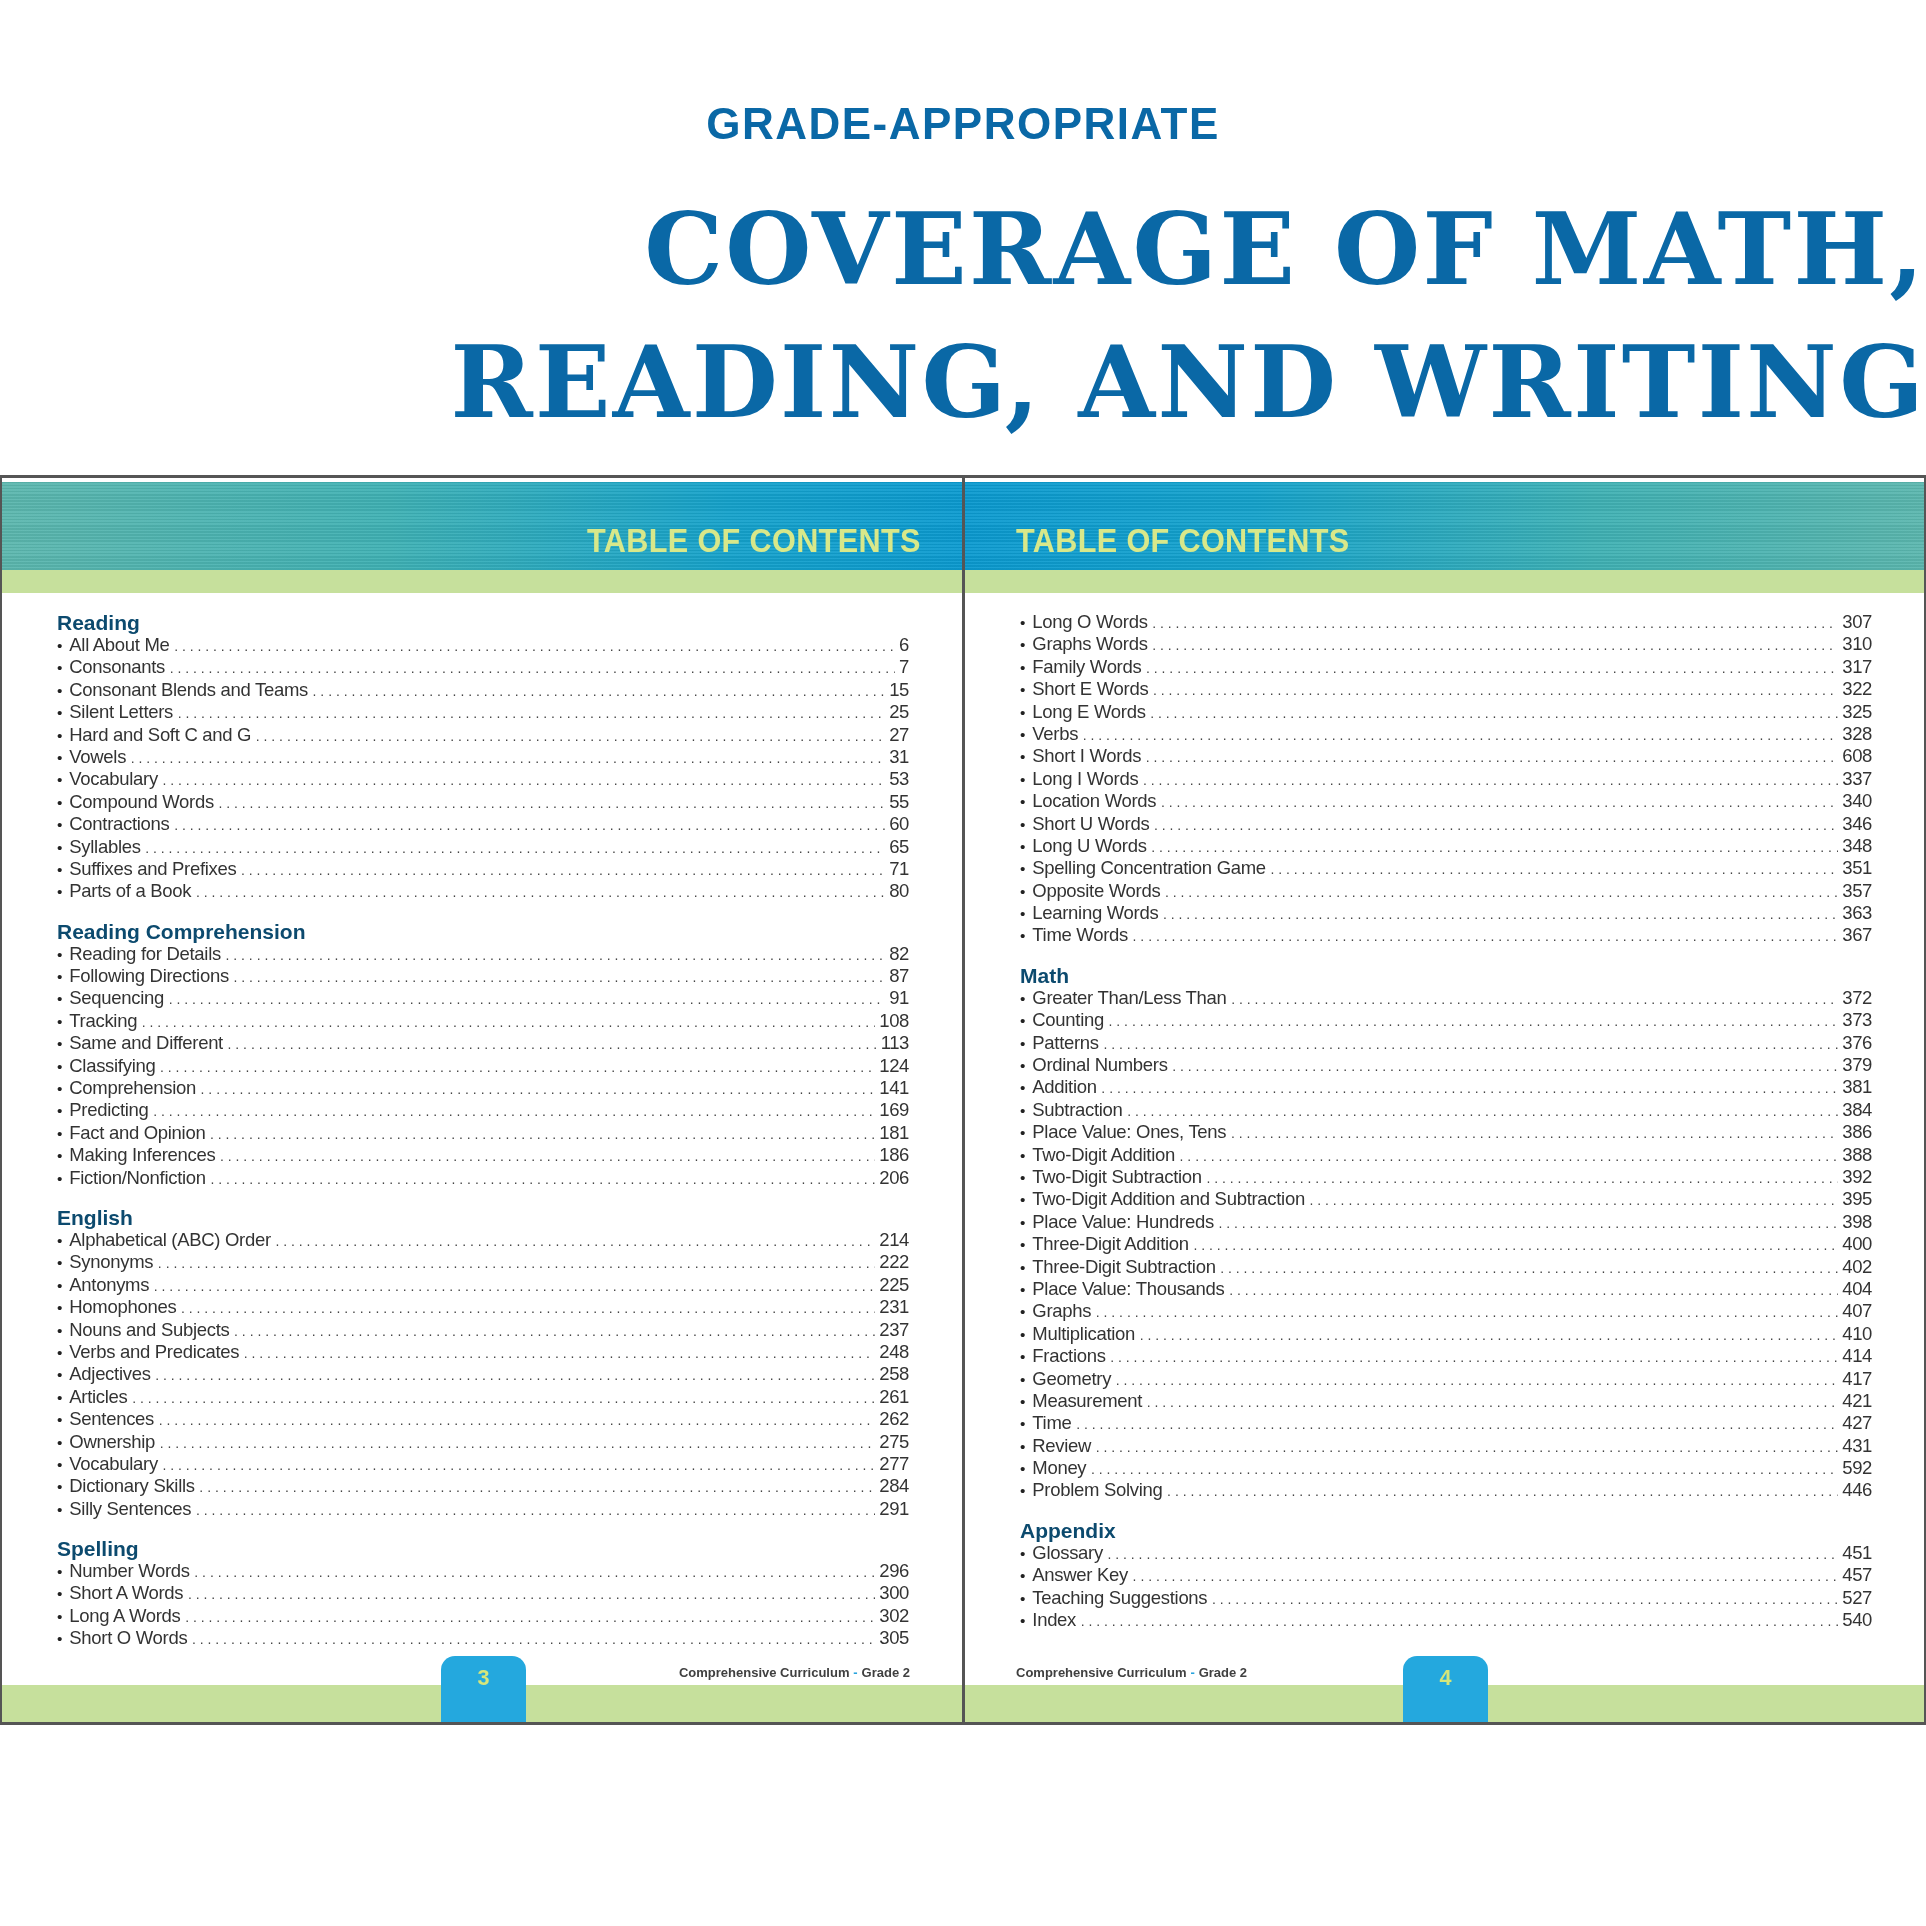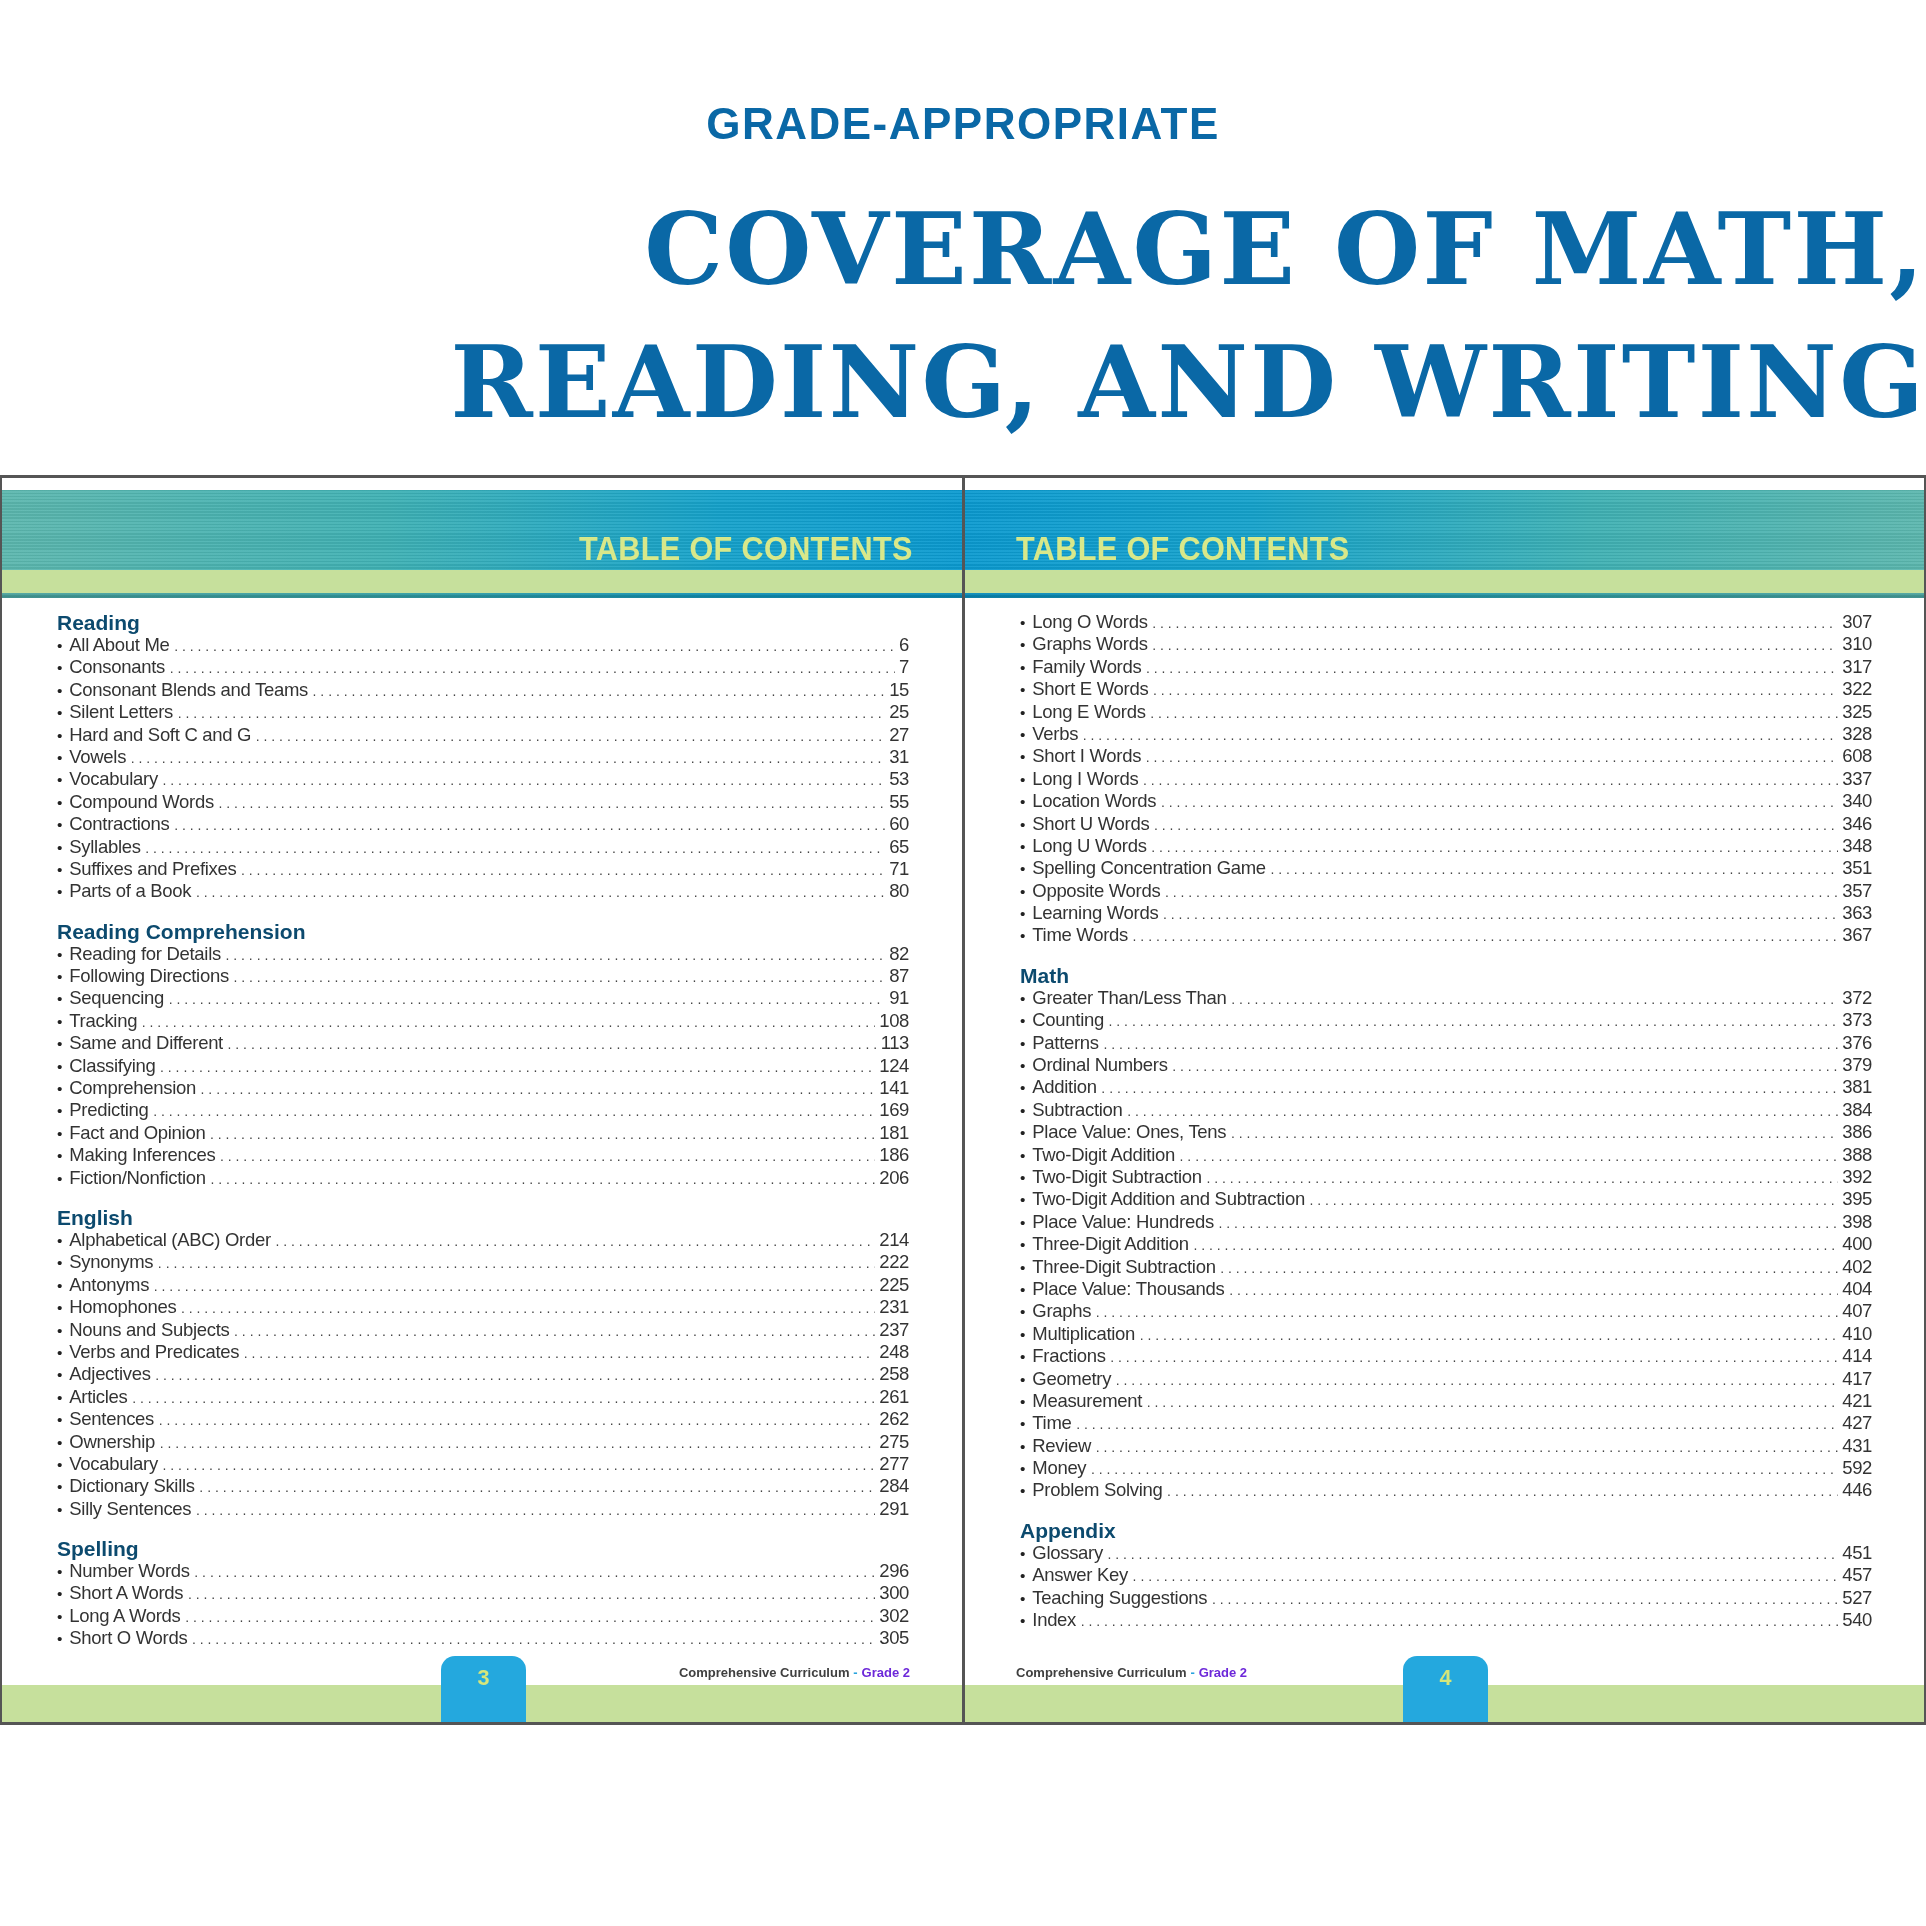--- a/index.html
+++ b/index.html
@@ -9,21 +9,21 @@
   .hero .sub { position:absolute; top:99px; width:100%; font-family:"Liberation Sans", sans-serif; font-weight:bold; font-size:44px; letter-spacing:1.5px; }
   .hero .l1, .hero .l2 { position:absolute; width:100%; font-family:"DejaVu Serif", serif; font-weight:bold; font-size:99px; letter-spacing:2.3px;text-align:right; }
   .hero .l1 { top:191px; }
   .hero .l2 { top:324px; }
 
   .spread { position:absolute; left:0; top:475px; width:1926px; height:1250px; border-top:3.1px solid #555; border-bottom:3.1px solid #555; box-sizing:border-box; }
   .page { position:absolute; top:0; height:100%; overflow:hidden; }
   .page.left { left:0; width:962px; border-left:2.3px solid #555; box-sizing:border-box; }
   .page.right { left:962px; width:964px; border-left:3.1px solid #555; border-right:2.3px solid #555; box-sizing:border-box; }
 
-  .banner { position:absolute; left:0; top:12px; width:100%; height:108px; }
+  .banner { position:absolute; left:0; top:4px; width:100%; height:108px;padding-left:8px; }
   .left .banner { background:
       repeating-linear-gradient(0deg, rgba(255,255,255,0.06) 0 1.5px, rgba(0,0,0,0.05) 1.5px 3.1px),
       linear-gradient(90deg, #5cb7ae 0%, #3fb1b4 40%, #15a2cb 75%, #0b9ad0 100%); }
   .right .banner { background:
       repeating-linear-gradient(0deg, rgba(255,255,255,0.06) 0 1.5px, rgba(0,0,0,0.05) 1.5px 3.1px),
       linear-gradient(90deg, #0b9ad0 0%, #15a2cb 30%, #3fb1b4 65%, #5cb7ae 100%); }
   .banner .shade { position:absolute; left:0; bottom:0; width:100%; height:7.7px; background:linear-gradient(180deg, rgba(0,0,0,0), rgba(0,60,70,0.35)); }
   .banner-title { position:absolute; top:39px; font-family:"Liberation Sans", sans-serif; font-weight:bold; font-size:34px; color:#d8e88a; letter-spacing:0.4px; transform:scaleX(0.9); }
   .left .banner-title { right:49px; transform-origin:right center; }
   .right .banner-title { left:51px; transform-origin:left center; }
@@ -42,21 +42,21 @@
   .entry .num { flex:none; text-align:right; letter-spacing:-0.4px; }
 
   .footbar { position:absolute; left:0; bottom:0; width:100%; height:37px; background:#c6e09c; }
   .pagetab { position:absolute; bottom:0; width:85px; height:66px; background:#24a8de; border-radius:14px 14px 0 0; text-align:center; }
   .pagetab span { display:block; margin-top:9.2px; font-family:"Liberation Sans", sans-serif; font-weight:bold; font-size:21.6px; color:#d6e67a; }
   .left .pagetab { left:439px; }
   .right .pagetab { left:438px; }
   .footer-credit { position:absolute; bottom:42px; font-family:"Liberation Sans", sans-serif; font-weight:bold; font-size:13px; }
   .footer-credit .brand { color:#404040; }
   .footer-credit .sep { color:#27a3dd; margin:0 3.9px; }
-  .footer-credit .grade { color:#6d28d9; }
+  .footer-credit .grade { color:#404040; }
   .left .footer-credit { right:52px; }
   .right .footer-credit { left:51px; }
 </style>
 </head>
 <body>
 
 <div class="hero">
   <div class="sub">GRADE-APPROPRIATE</div>
   <div class="l1">COVERAGE OF MATH,</div>
   <div class="l2">READING, AND WRITING</div>

